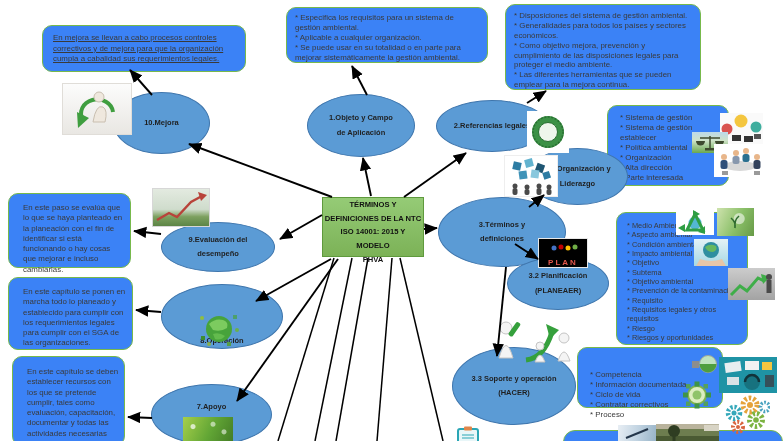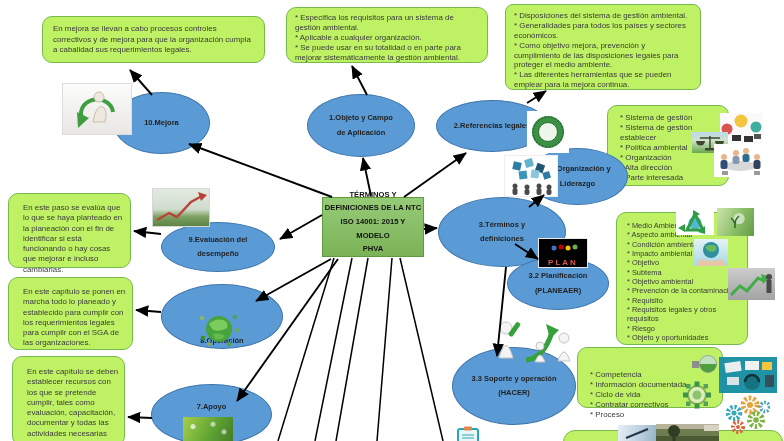--- a/index.html
+++ b/index.html
@@ -1,51 +1,51 @@
 <!DOCTYPE html>
 <html><head>
 <meta charset="utf-8">
 <style>
   html,body{margin:0;padding:0;background:#fff;}
   #canvas{position:relative;width:784px;height:441px;overflow:hidden;background:#fff;
           font-family:"Liberation Sans",sans-serif;}
-  .note{position:absolute;background:#bef264;border:1.4px solid #77b94c;border-radius:10px;
+  .note{position:absolute;background:#3b82f6;border:1.4px solid #77b94c;border-radius:10px;
         color:#3a3a3a;box-sizing:border-box;z-index:1;font-size:7.9px;line-height:1.25;}
   .bl{position:relative;}
   .bl::before{content:"* ";}
   .node{position:absolute;background:#5b9bd5;border:1.5px solid #3f76ad;border-radius:50%;
         display:flex;align-items:center;justify-content:center;text-align:center;
         font-weight:bold;color:#1f1f1f;box-sizing:border-box;z-index:1;
         white-space:pre-line;font-size:7.5px;line-height:1.9;}
   .center-box{position:absolute;left:322px;top:197px;width:102px;height:60px;
         background:linear-gradient(#95cb76,#7cb257);border:1.2px solid #5f9a3d;
-        display:flex;align-items:flex-end;justify-content:center;text-align:center;
+        display:flex;align-items:flex-start;justify-content:center;text-align:center;
         font-weight:bold;font-size:7.6px;line-height:1.8;color:#111;
         white-space:pre-line;z-index:1;box-sizing:border-box;}
   .img{position:absolute;z-index:2;overflow:hidden;}
   #overlay{position:absolute;left:0;top:0;z-index:5;pointer-events:none;}
   .plan-word{text-align:center;color:#e2574c;font-weight:bold;font-size:8px;
         letter-spacing:2px;margin-top:1px;}
 </style>
 </head>
 <body>
 
 <div id="canvas">
 
-  <div class="note" style="left:42px;top:16px;width:223px;height:47px;padding:7px 10px;line-height:1.35;">
+  <div class="note" style="left:42px;top:25px;width:204px;height:47px;padding:7px 10px;line-height:1.35;text-decoration:underline;">
     <span>En mejora se llevan a cabo procesos controles correctivos y de mejora para que la organización cumpla a cabalidad sus requerimientos legales.</span>
   </div>
 
   <div class="note" style="left:286px;top:7px;width:202px;height:56px;padding:5px 8px;">
     <div class="bl">Especifica los requisitos para un sistema de gestión ambiental.</div>
     <div class="bl">Aplicable a cualquier organización.</div>
     <div class="bl">Se puede usar en su totalidad o en parte para mejorar sistemáticamente la gestión ambiental.</div>
   </div>
 
-  <div class="note" style="left:505px;top:4px;width:196px;height:86px;padding:6px 8px;border-radius:8px;">
+  <div class="note" style="left:505px;top:4px;width:196px;height:86px;padding:6px 8px;">
     <div class="bl">Disposiciones del sistema de gestión ambiental.</div>
     <div class="bl">Generalidades para todos los países y sectores económicos.</div>
     <div class="bl">Como objetivo mejora, prevención y cumplimiento de las disposiciones legales para proteger el medio ambiente.</div>
     <div class="bl">Las diferentes herramientas que se pueden emplear para la mejora continua.</div>
   </div>
 
   <div class="note" style="left:607px;top:105px;width:122px;height:81px;padding:7px 4px 6px 12px;line-height:1.27;">
     <div class="bl">Sistema de gestión</div>
     <div class="bl">Sistema de gestión establecer</div>
     <div class="bl">Política ambiental</div>
@@ -59,21 +59,21 @@
     <div class="bl">Aspecto ambiental</div>
     <div class="bl">Condición ambiental</div>
     <div class="bl">Impacto ambiental</div>
     <div class="bl">Objetivo</div>
     <div class="bl">Subtema</div>
     <div class="bl">Objetivo ambiental</div>
     <div class="bl">Prevención de la contaminación</div>
     <div class="bl">Requisito</div>
     <div class="bl">Requisitos legales y otros requisitos</div>
     <div class="bl">Riesgo</div>
-    <div class="bl">Objeto y oportunidades</div>
+    <div class="bl">Riesgos y oportunidades</div>
   </div>
 
   <div class="note" style="left:577px;top:347px;width:146px;height:61px;padding:22px 4px 6px 12px;">
     <div class="bl">Competencia</div>
     <div class="bl">Información documentada</div>
     <div class="bl">Ciclo de vida</div>
     <div class="bl">Contratar correctivos</div>
     <div class="bl">Proceso</div>
   </div>
 

